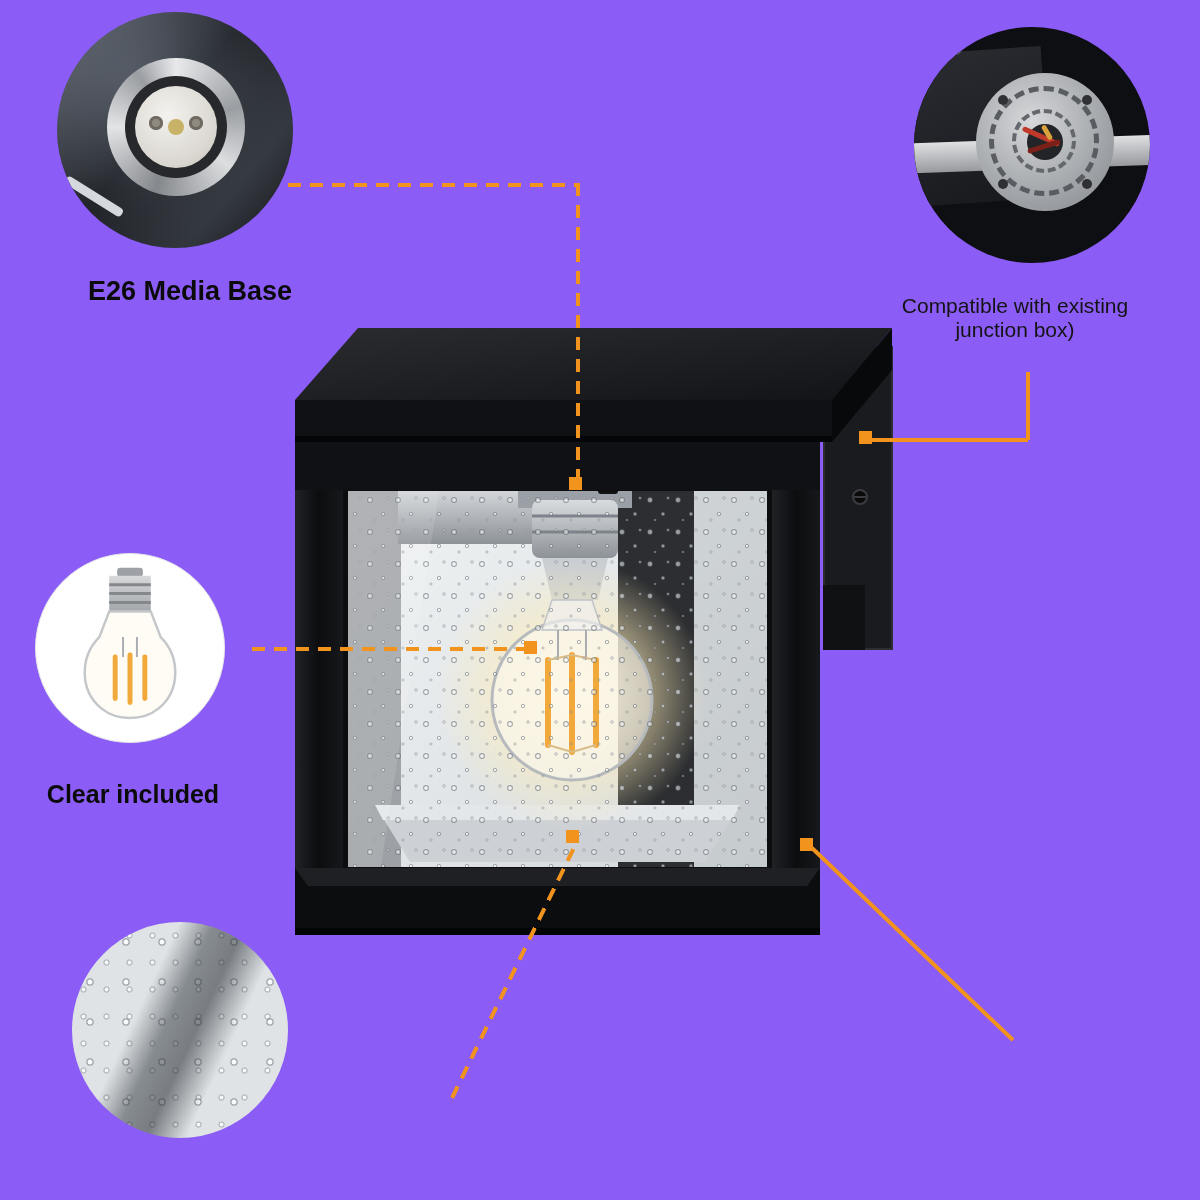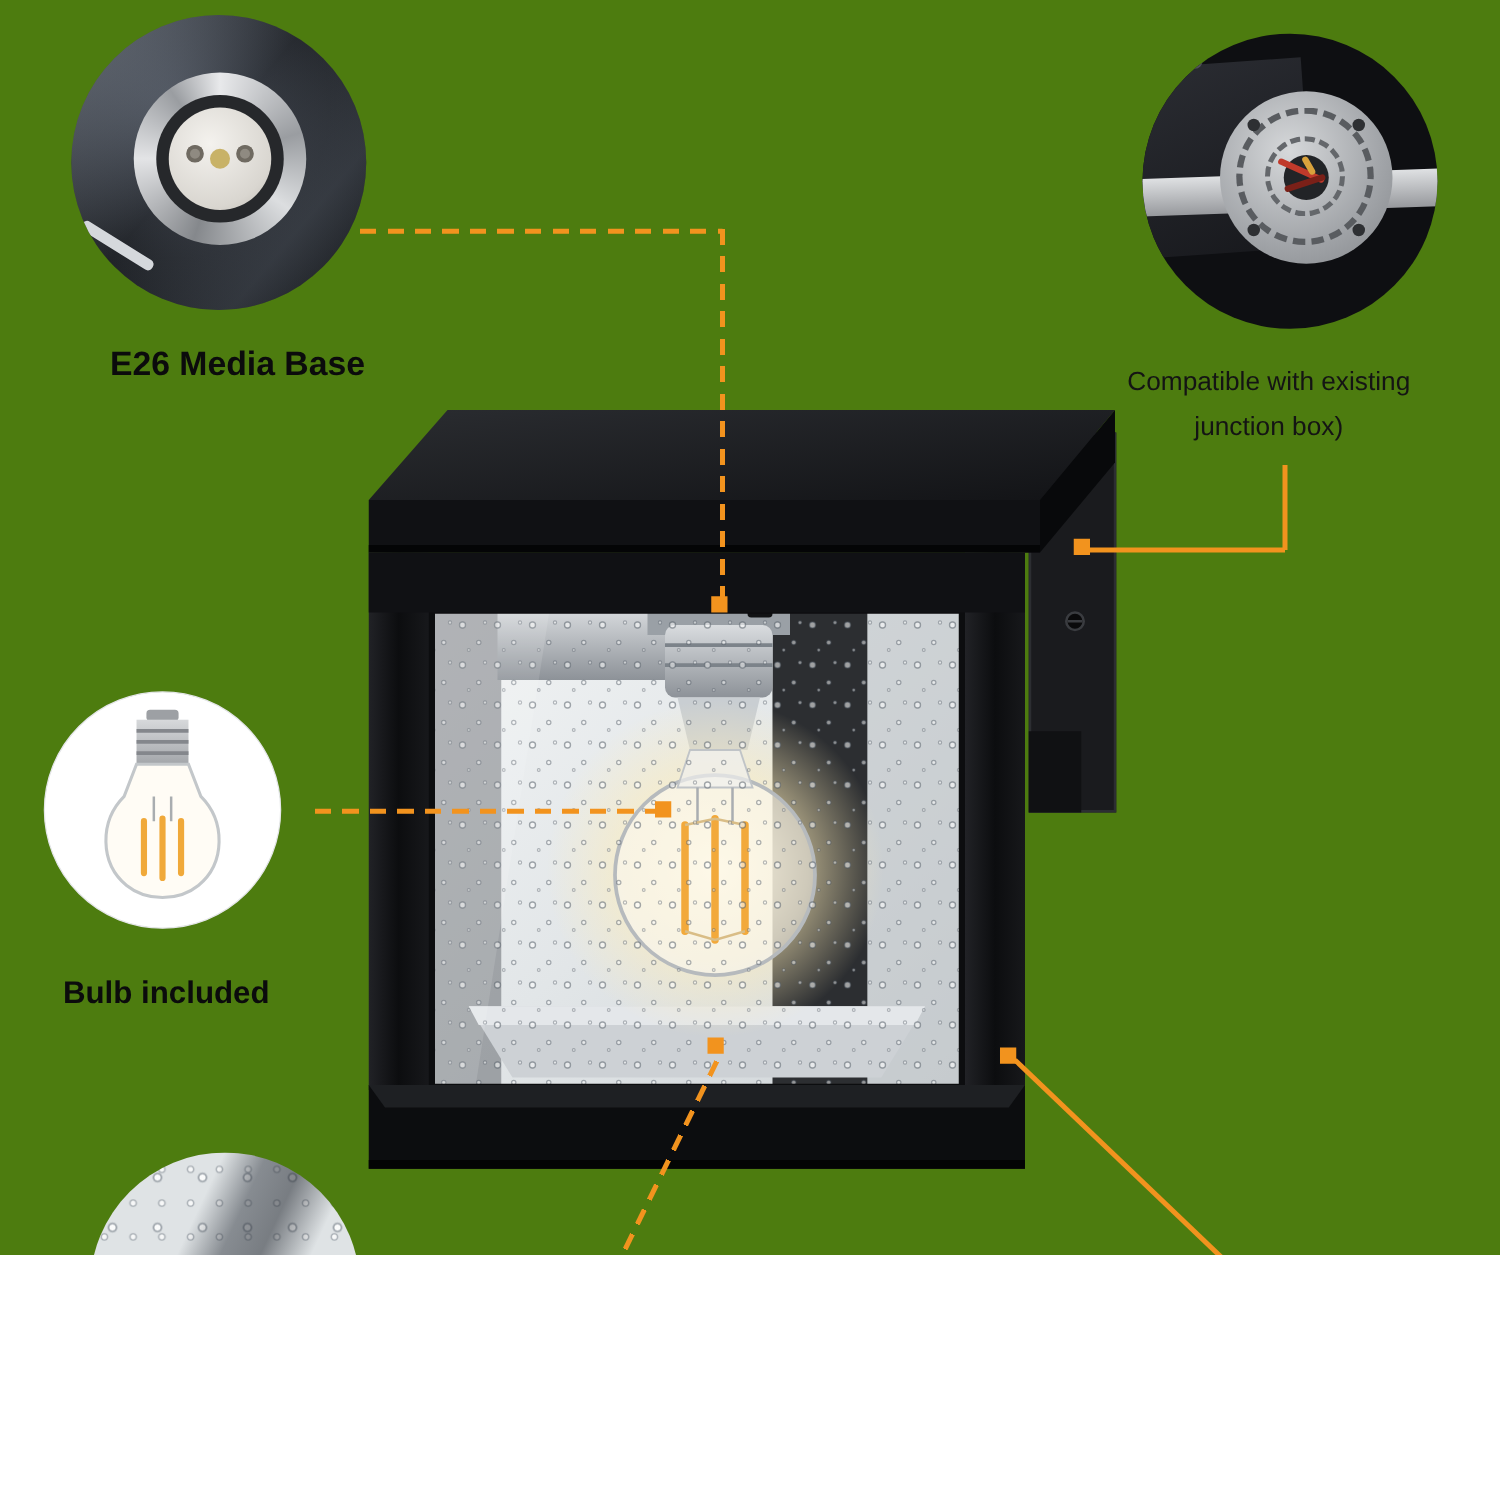--- a/index.html
+++ b/index.html
@@ -1,18 +1,18 @@
 <!DOCTYPE html>
 <html style="--accent: #F2931E;"><head>
 <meta charset="utf-8">
 <style>
   :root { --accent:#F2931E; }
   * { margin:0; padding:0; box-sizing:border-box; }
   body { background:#ffffff; font-family:"Liberation Sans", sans-serif; }
-  #canvas { position:relative; width:1200px; height:1004px; background:#4d7c0f; overflow:hidden; }
+  #canvas { position:relative; width:1200px; height:1200px; background:#8b5cf6; overflow:hidden; }
 
   
   .inset { position:absolute; border-radius:50%; overflow:hidden; }
 
   .e26 { background:radial-gradient(circle at 35% 30%, #474d57, #23262b 55%, #101215); }
   .e26-sweep { position:absolute; inset:0; background:linear-gradient(130deg, rgba(180,190,205,.40), transparent 45%, rgba(120,130,145,.25) 75%, transparent); }
   .e26-ring { position:absolute; left:50px; top:46px; width:138px; height:138px; border-radius:50%;
     background:conic-gradient(#e8e9eb, #9a9da1 20%, #dcdee0 35%, #85888c 55%, #e3e4e6 75%, #9a9da1 90%, #e8e9eb); }
   .e26-inner { position:absolute; left:68px; top:64px; width:102px; height:102px; border-radius:50%; background:#26282b; }
   .e26-ceramic { position:absolute; left:78px; top:74px; width:82px; height:82px; border-radius:50%;
@@ -220,19 +220,19 @@
 
   <div class="dash-rot" style="left:452px; top:1096px; width:284px; transform:rotate(-64deg);"></div>
   <div class="sq" style="left:566px; top:830px;"></div>
 
   <div class="sq" style="left:800px; top:838px;"></div>
   <div class="solid-rot" style="left:812px; top:846px; width:278px; transform:rotate(43.7deg);"></div>
 
   <div class="label" style="left:40px; top:276px; width:300px;">E26 Media Base</div>
 
   <div class="sub" style="left:842px; top:294px; width:346px;">Compatible with existing</div>
-  <div class="sub" style="left:842px; top:330px; width:346px;">junction box)</div>
-
-  <div class="label" style="left:18px; top:780px; width:230px; font-size:25px;">Bulb included</div>
+  <div class="sub" style="left:842px; top:318px; width:346px;">junction box)</div>
+
+  <div class="label" style="left:18px; top:780px; width:230px; font-size:25px;">Clear included</div>
 
 
 
 </div>
 
 </body></html>

